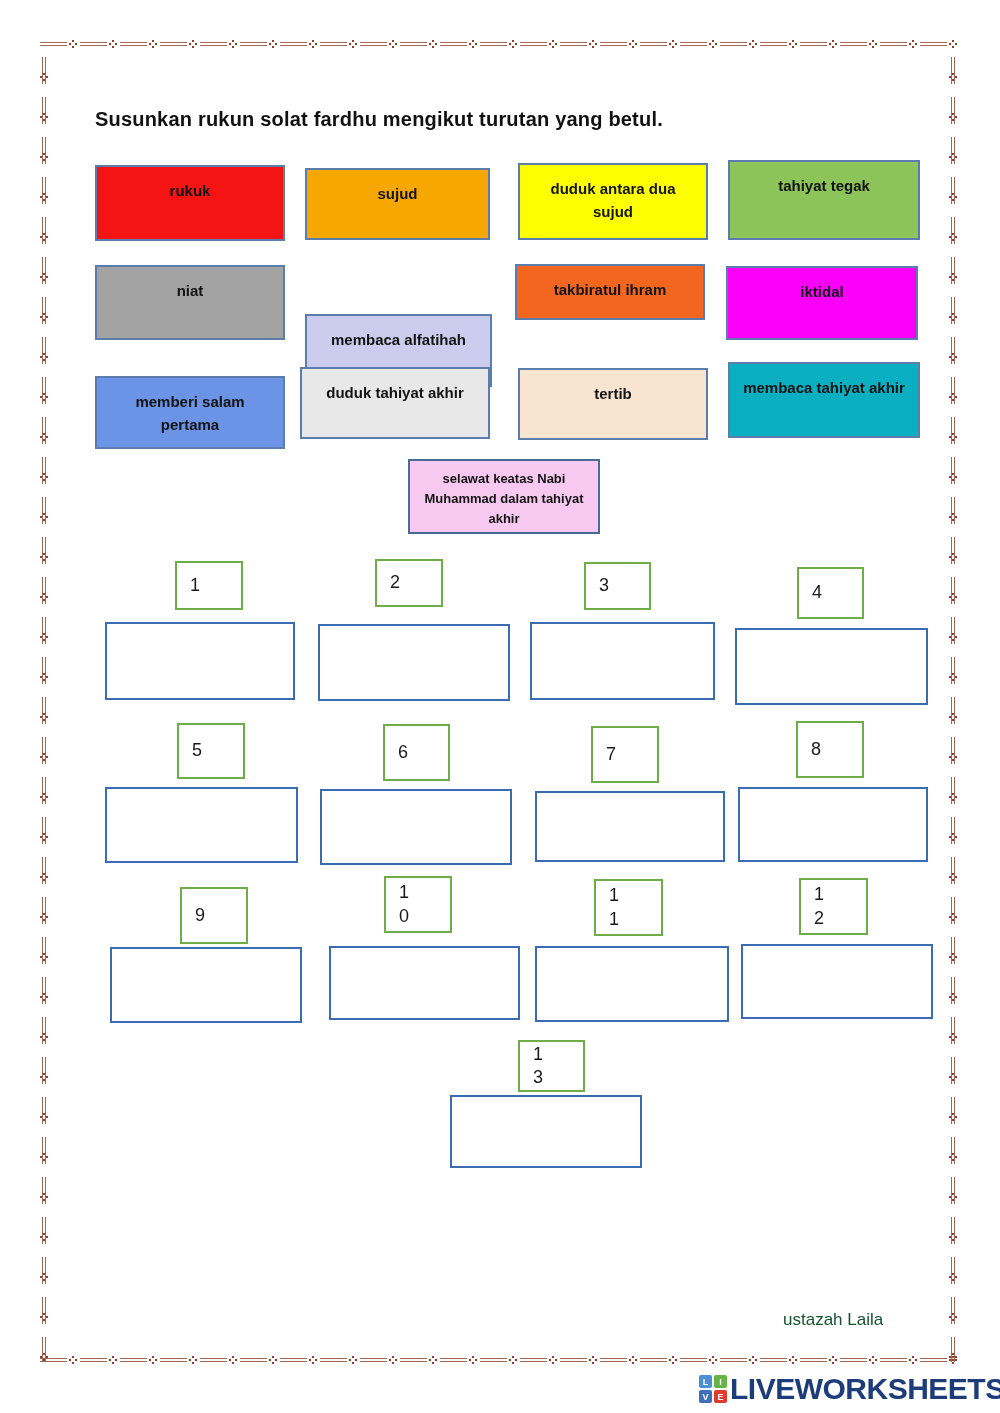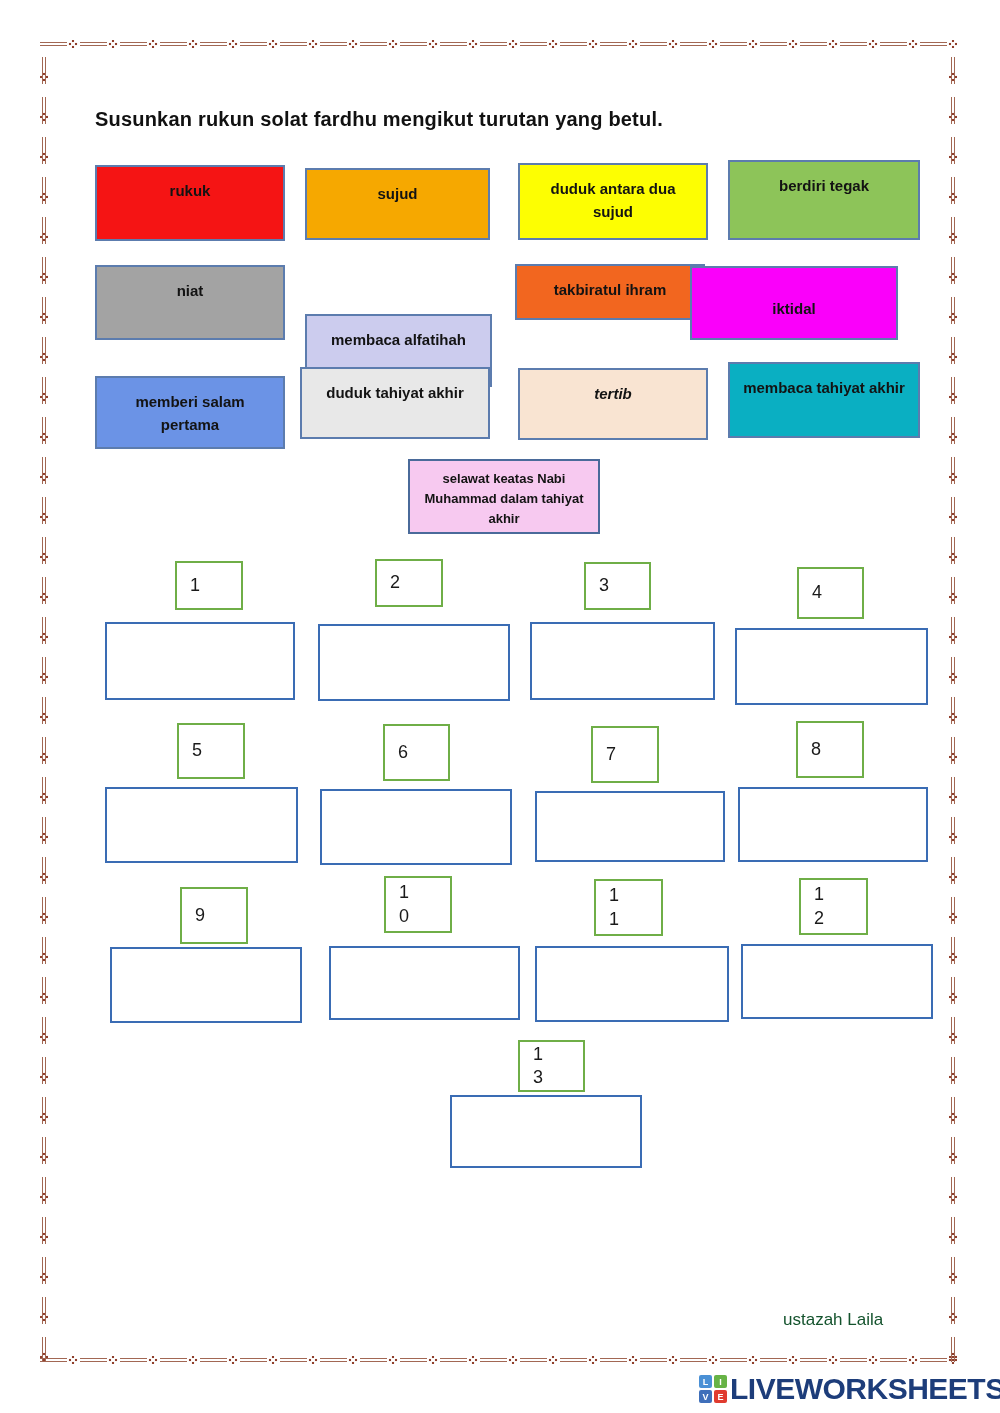--- a/index.html
+++ b/index.html
@@ -107,43 +107,43 @@
   <div class="card" style="left: 95px; top: 165px; width: 190px; height: 76px; background-color: rgb(245, 20, 20);">
       <span>rukuk</span>
     </div>
   <div class="card" style="left: 305px; top: 168px; width: 185px; height: 72px; background-color: rgb(246, 168, 0);">
       <span>sujud</span>
     </div>
   <div class="card" style="left: 518px; top: 163px; width: 190px; height: 77px; background-color: rgb(253, 254, 2);">
       <span>duduk antara dua sujud</span>
     </div>
   <div class="card" style="left: 728px; top: 160px; width: 192px; height: 80px; background-color: rgb(141, 196, 89);">
-      <span>berdiri tegak</span>
+      <span>tahiyat tegak</span>
     </div>
 
   <div class="card" style="left: 95px; top: 265px; width: 190px; height: 75px; background-color: #a3a3a3;">
       <span>niat</span>
     </div>
   <div class="card" style="left: 305px; top: 266px; width: 187px; height: 73px; background-color: rgb(204, 204, 238); margin-top: 48px;">
       <span>membaca alfatihah</span>
     </div>
   <div class="card" style="left: 515px; top: 264px; width: 190px; height: 56px; background-color: rgb(242, 102, 31);">
       <span>takbiratul ihram</span>
     </div>
-  <div class="card" style="left: 690px; top: 266px; width: 208px; height: 74px; background-color: rgb(250, 0, 250); align-items: center;">
+  <div class="card" style="left: 726px; top: 266px; width: 192px; height: 74px; background-color: rgb(250, 0, 250);">
       <span>iktidal</span>
     </div>
 
   <div class="card" style="left: 95px; top: 376px; width: 190px; height: 73px; background-color: rgb(107, 147, 230);">
       <span>memberi salam pertama</span>
     </div>
   <div class="card" style="left: 300px; top: 367px; width: 190px; height: 72px; background-color: rgb(232, 232, 232);">
       <span>duduk tahiyat akhir</span>
     </div>
-  <div class="card" style="left: 518px; top: 368px; width: 190px; height: 72px; background-color: rgb(249, 228, 210); font-style: italic;">
+  <div class="card" style="left: 518px; top: 368px; width: 190px; height: 72px; background-color: rgb(249, 228, 210);">
       <span>tertib</span>
     </div>
   <div class="card" style="left: 728px; top: 362px; width: 192px; height: 76px; background-color: rgb(10, 175, 194);">
       <span>membaca tahiyat akhir</span>
     </div>
 
   <div class="card card-small" style="left: 408px; top: 459px; width: 192px; height: 75px; background-color: rgb(247, 201, 240);">
       <span>selawat keatas Nabi Muhammad dalam tahiyat akhir</span>
     </div>
 

